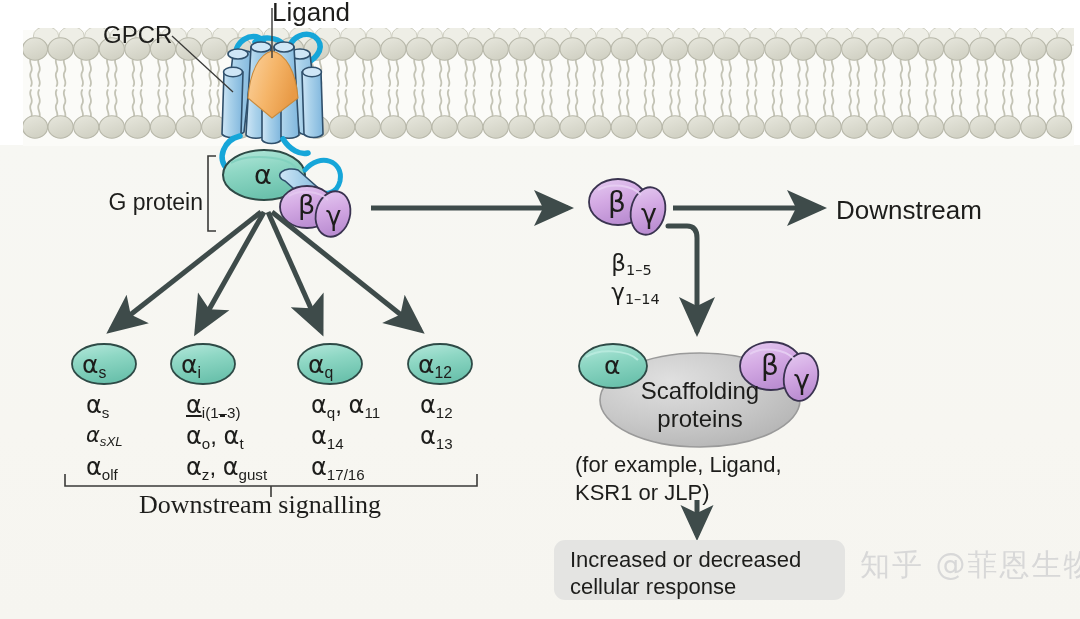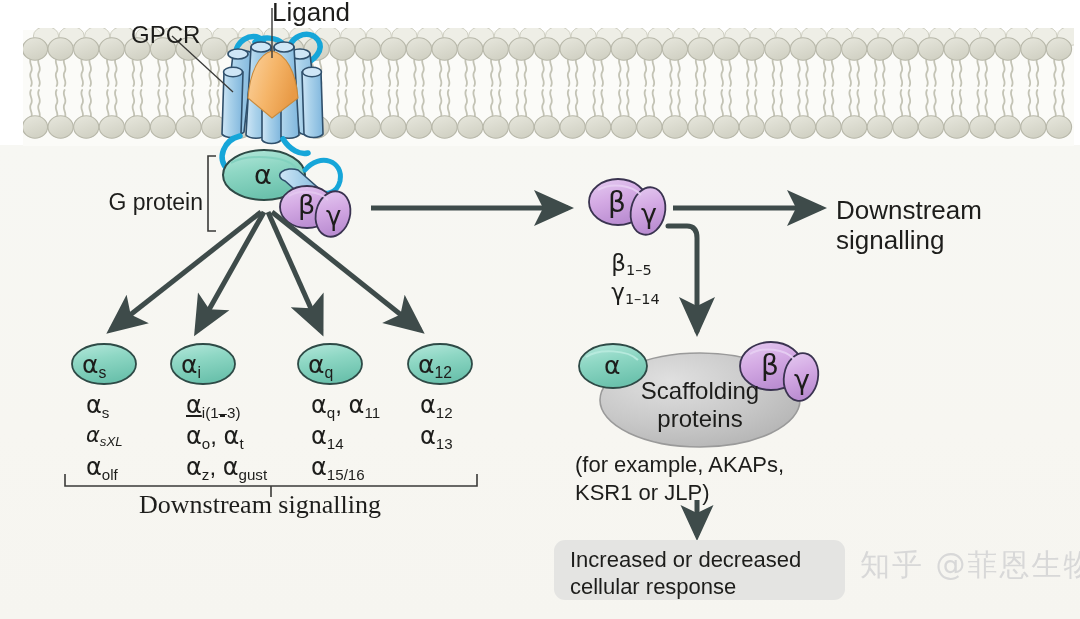--- a/index.html
+++ b/index.html
@@ -498,21 +498,21 @@
       <ellipse cx="771" cy="366" rx="31" ry="24" fill="url(#gPurple)" stroke="#3a3350" stroke-width="1.8"></ellipse>
       <ellipse cx="801" cy="377" rx="17" ry="24" fill="url(#gPurple)" stroke="#3a3350" stroke-width="1.8" transform="rotate(10 801 377)"></ellipse>
       <path d="M750,354 C763,346 785,349 794,359" fill="none" stroke="#e7cff3" stroke-width="2" opacity="0.9"></path>
     </g>
 
     <rect x="554" y="540" width="291" height="60" rx="11" ry="11" fill="#e4e4e2"></rect>
   </svg>
 
   <div class="txt t-lig" style="left:272px; top:-2px;">Ligand</div>
 
-  <div class="txt t-gpcr" style="left:103px; top:22px;margin-left:28px;">GPCR</div>
+  <div class="txt t-gpcr" style="left:103px; top:22px;">GPCR</div>
 
   <div class="txt t-trim" style="left:35px; top:190px; width:168px;">G protein</div>
 
   <div class="txt greek" style="left:254px; top:160px; font-size:27px;">α</div>
   <div class="txt greek" style="left:298px; top:190px; font-size:27px;">β</div>
   <div class="txt greek" style="left:326px; top:202px; font-size:26px;">γ</div>
 
   <div class="txt greek" style="left:608px; top:187px; font-size:28px;">β</div>
   <div class="txt greek" style="left:641px; top:199px; font-size:27px;">γ</div>
 
@@ -521,46 +521,45 @@
   <div class="txt greek" style="left:794px; top:365px; font-size:27px;">γ</div>
 
   <div class="txt t-sub greek" style="left:582px; top:225px;">
     <span>β</span><sub>1–5</sub>
   </div>
   <div class="txt t-sub greek" style="left:582px; top:254px;">
     <span>γ</span><sub>1–14</sub>
   </div>
 
   <div class="txt t-downbig" style="left:836px; top:196px;">Downstream</div>
-  <div class="txt t-downbig" style="left:836px; top:226px;">signalling</div>
 
   <div class="txt t-scaff" style="left:600px; top:378px; width:200px;">Scaffolding</div>
   <div class="txt t-scaff" style="left:600px; top:406px; width:200px;">proteins</div>
 
-  <div class="txt t-eg" style="left:575px; top:453px;">(for example, AKAPs,</div>
+  <div class="txt t-eg" style="left:575px; top:453px;">(for example, Ligand,</div>
   <div class="txt t-eg" style="left:575px; top:481px;">KSR1 or JLP)</div>
 
   <div class="txt t-resp" style="left:570px; top:548px;">Increased or decreased</div>
   <div class="txt t-resp" style="left:570px; top:575px;">cellular response</div>
 
   <div class="txt t-downbig" style="left:139px; top:490px;font-family:Liberation Serif, serif;">Downstream signalling</div>
 
   <div id="families">
       <div class="txt" style="left: 82px; top: 350px; font-size: 25px;"><span class="greek">α</span><sub>s</sub></div>
       <div class="txt" style="left: 86px; top: 392px; font-size: 24px;"><span class="greek">α</span><sub>s</sub></div>
       <div class="txt" style="left: 86px; top: 423px; font-size: 21px; font-style: italic;"><span class="greek">α</span><sub>sXL</sub></div>
       <div class="txt" style="left: 86px; top: 454px; font-size: 24px;"><span class="greek">α</span><sub>olf</sub></div>
       <div class="txt" style="left: 181px; top: 350px; font-size: 25px;"><span class="greek">α</span><sub>i</sub></div>
       <div class="txt" style="left: 186px; top: 392px; font-size: 24px; text-decoration: underline;"><span class="greek">α</span><sub>i(1–3)</sub></div>
       <div class="txt" style="left: 186px; top: 423px; font-size: 24px;"><span class="greek">α</span><sub>o</sub>, <span class="greek">α</span><sub>t</sub></div>
       <div class="txt" style="left: 186px; top: 454px; font-size: 24px;"><span class="greek">α</span><sub>z</sub>, <span class="greek">α</span><sub>gust</sub></div>
       <div class="txt" style="left: 308px; top: 350px; font-size: 25px;"><span class="greek">α</span><sub>q</sub></div>
       <div class="txt" style="left: 311px; top: 392px; font-size: 24px;"><span class="greek">α</span><sub>q</sub>, <span class="greek">α</span><sub>11</sub></div>
       <div class="txt" style="left: 311px; top: 423px; font-size: 24px; text-align: right;"><span class="greek">α</span><sub>14</sub></div>
-      <div class="txt" style="left: 311px; top: 454px; font-size: 24px;"><span class="greek">α</span><sub>15/16</sub></div>
+      <div class="txt" style="left: 311px; top: 454px; font-size: 24px;"><span class="greek">α</span><sub>17/16</sub></div>
       <div class="txt" style="left: 418px; top: 350px; font-size: 25px;"><span class="greek">α</span><sub>12</sub></div>
       <div class="txt" style="left: 420px; top: 392px; font-size: 24px;"><span class="greek">α</span><sub>12</sub></div>
       <div class="txt" style="left: 420px; top: 423px; font-size: 24px;"><span class="greek">α</span><sub>13</sub></div>
     </div>
 
   <div class="wm" style="left:860px; top:545px;">知乎 @菲恩生物</div>
 
 </div>
 
 </body></html>

